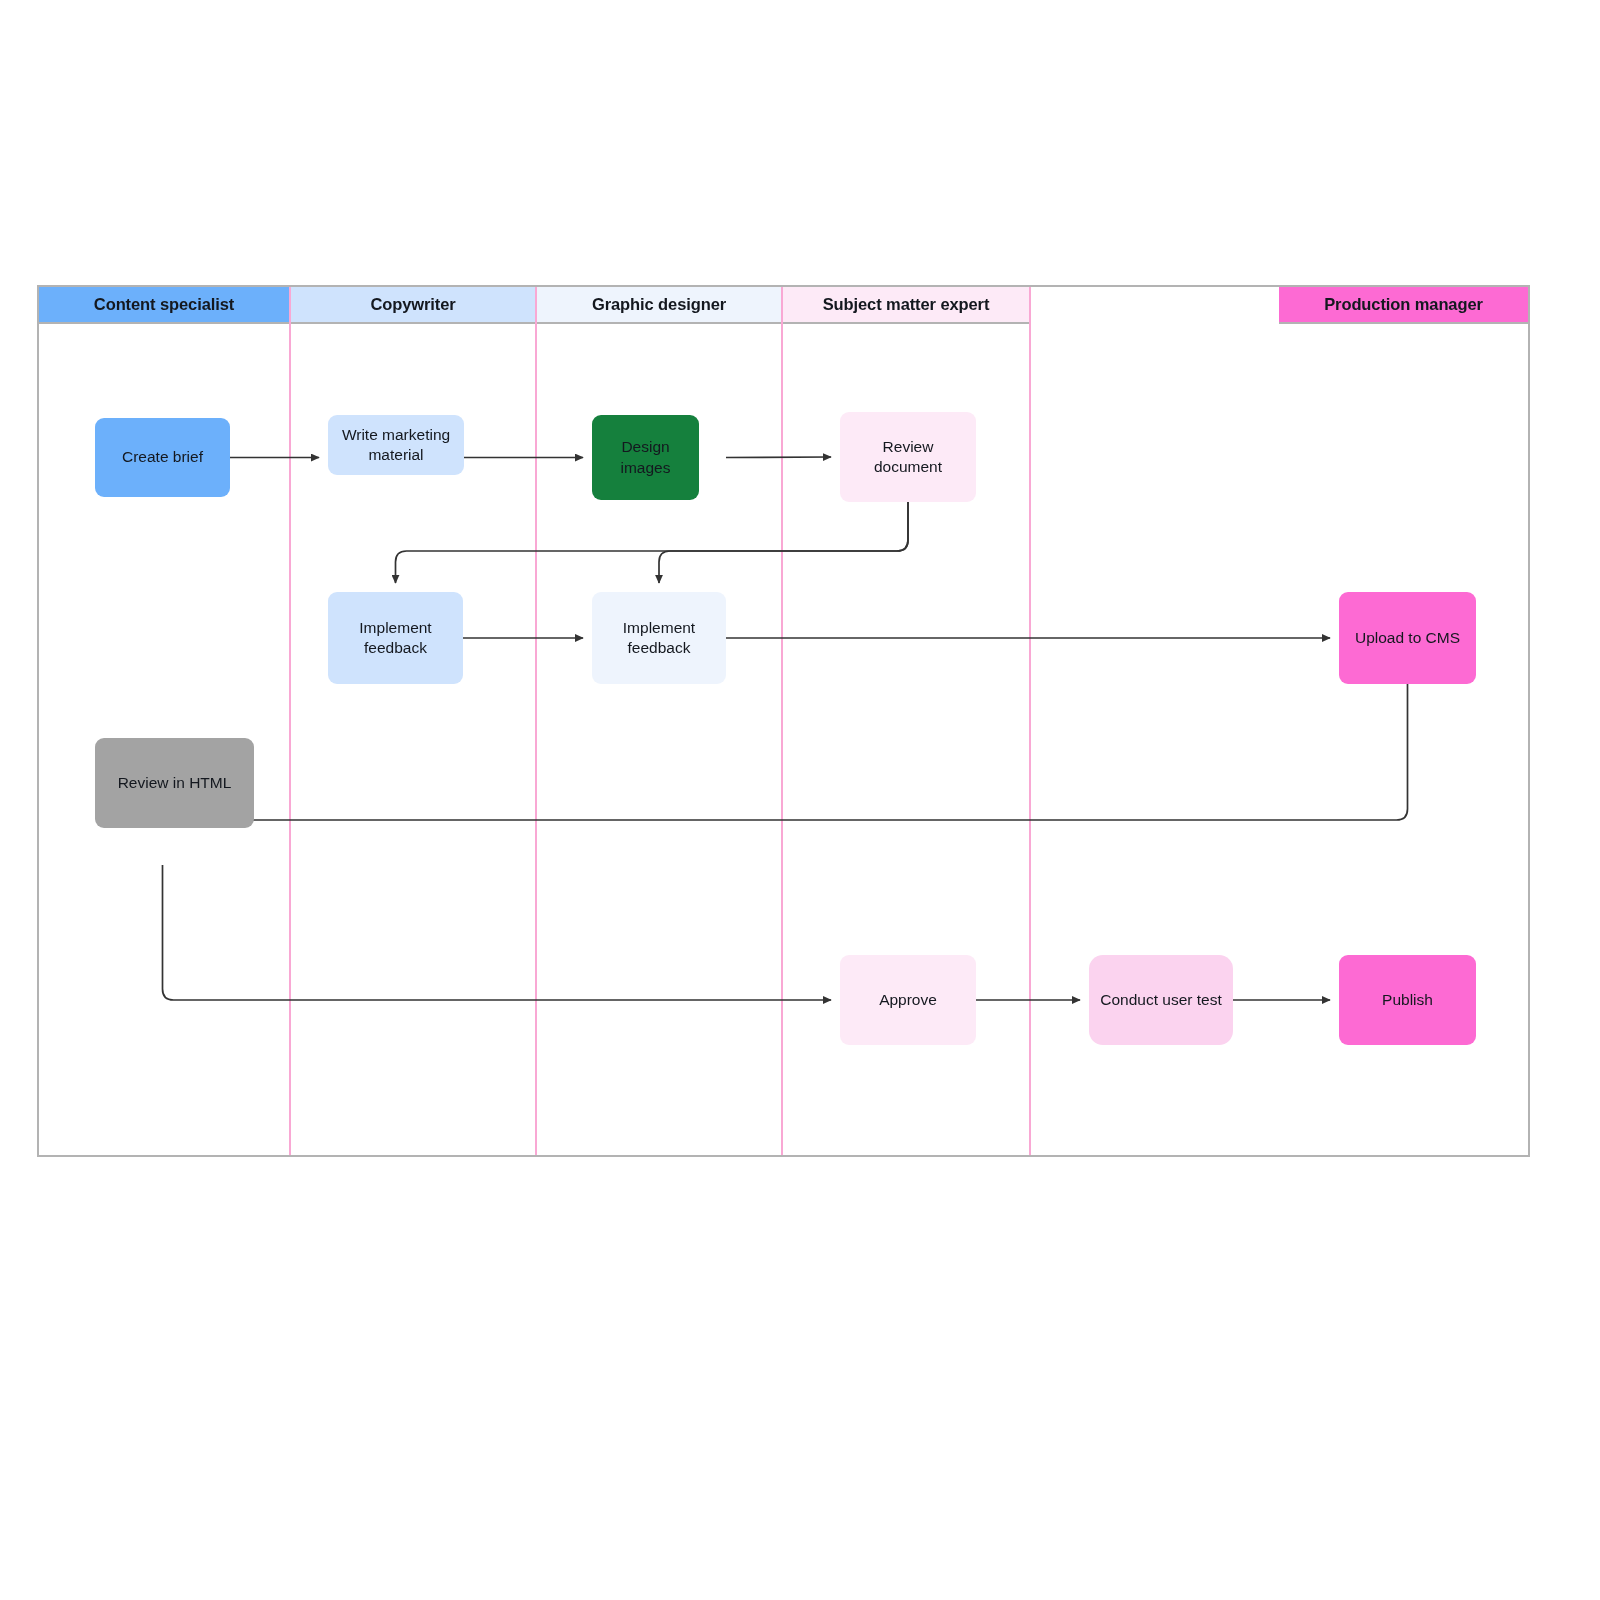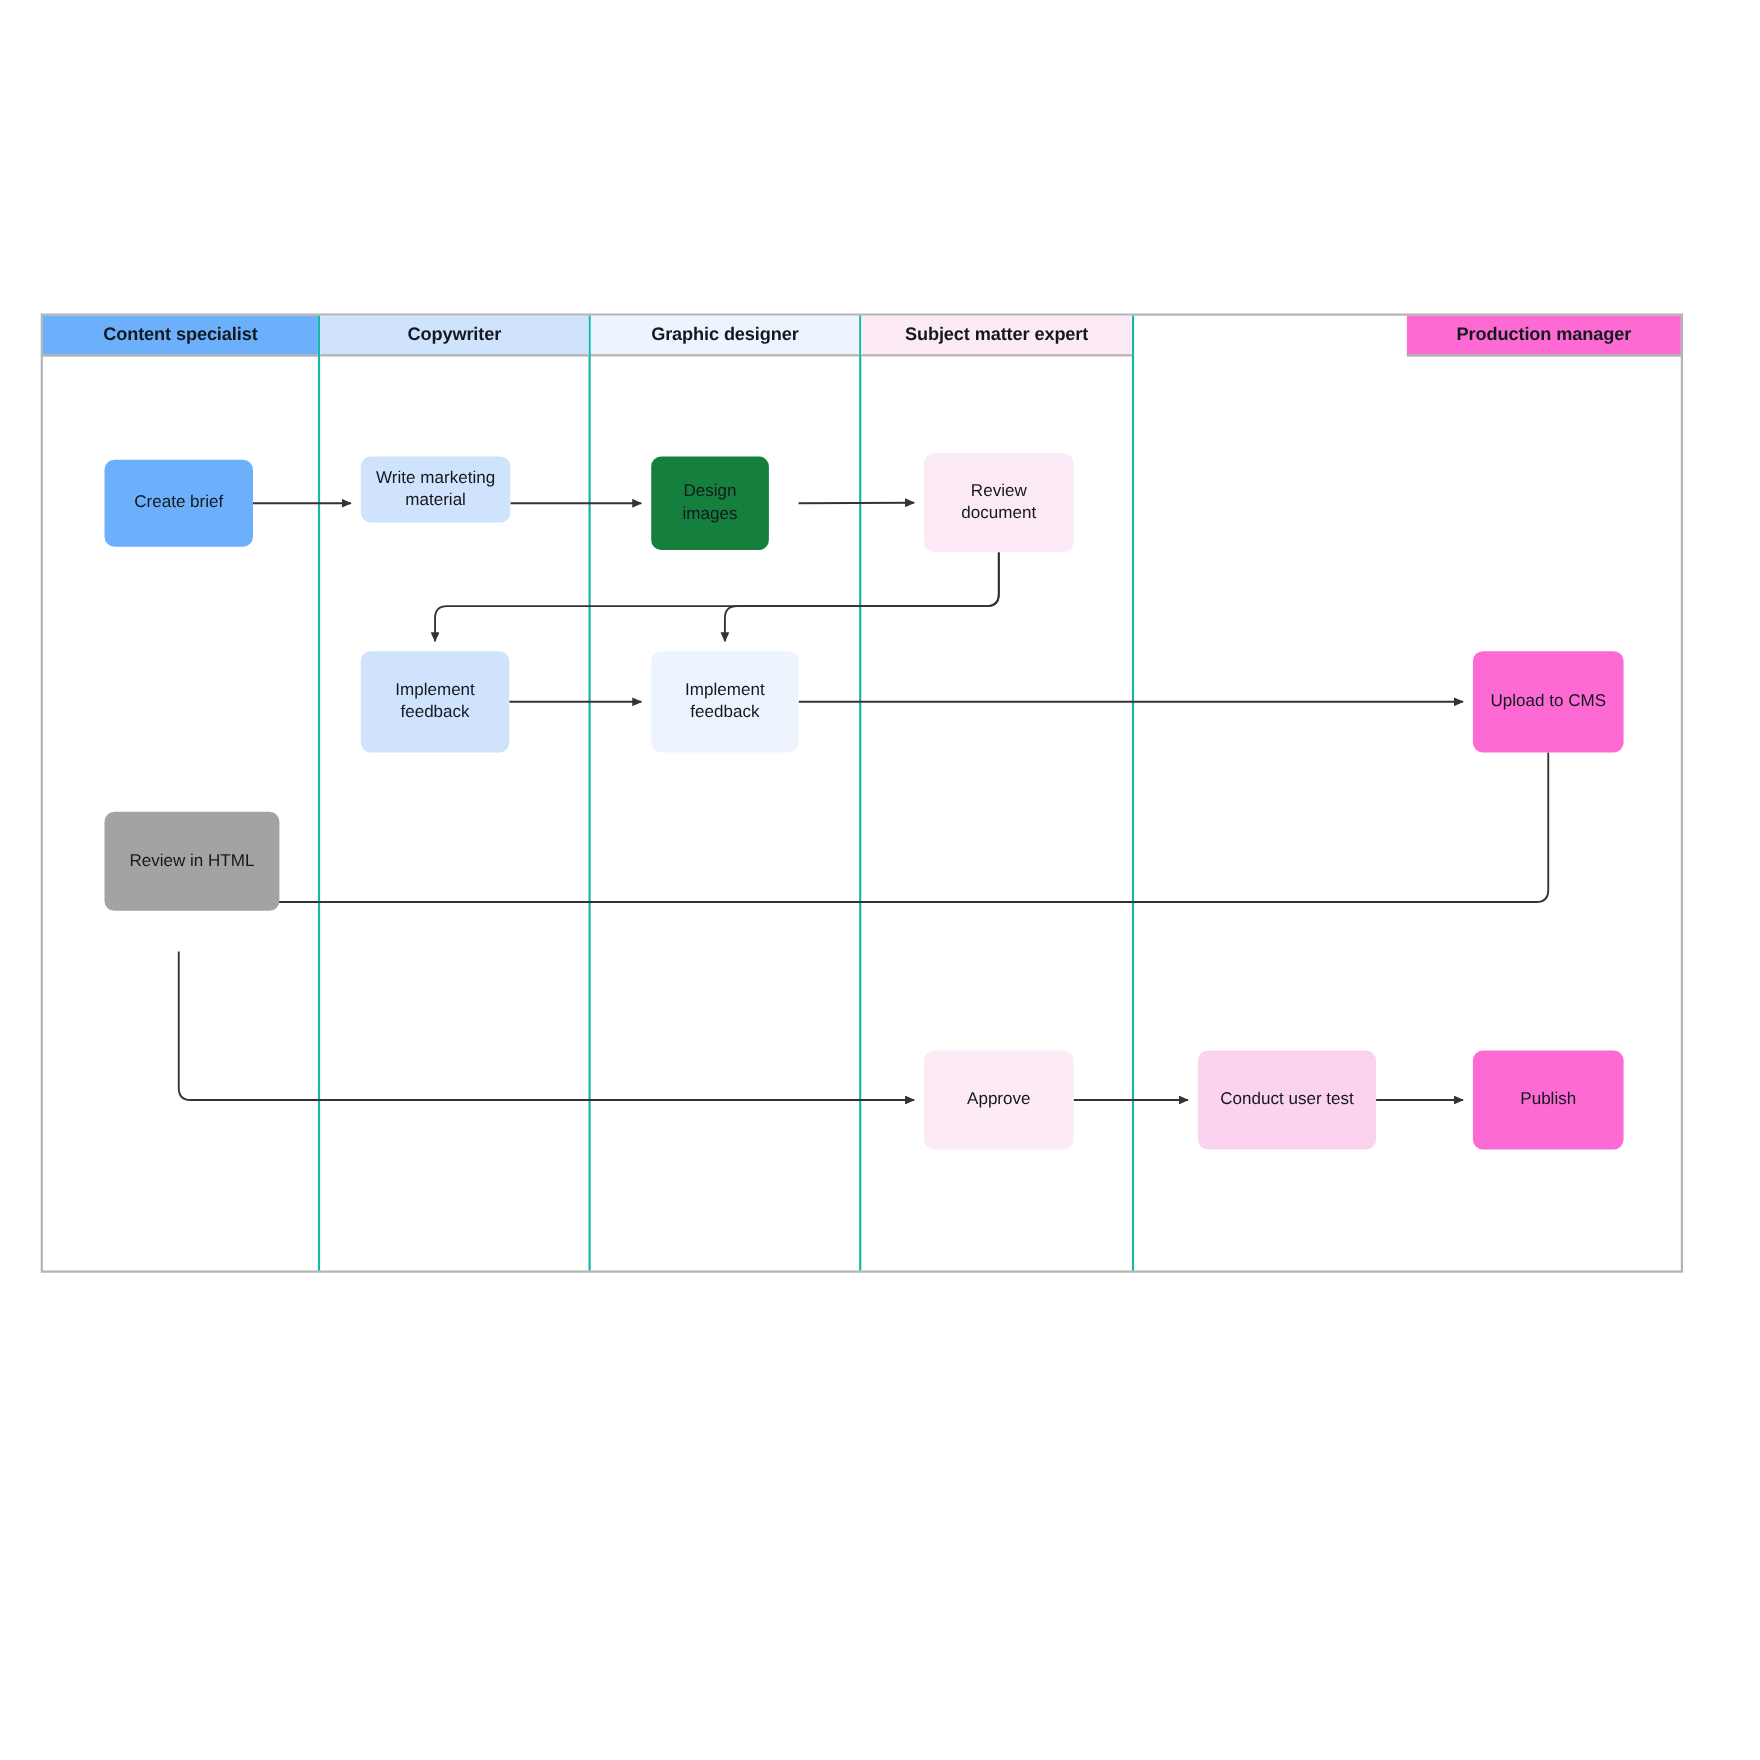--- a/index.html
+++ b/index.html
@@ -24,21 +24,21 @@
     height: 872px;
     box-sizing: border-box;
     border: 2px solid #b3b3b3;
     background: #ffffff;
   }
   .lane-col {
     position: absolute;
     top: 0;
     bottom: 0;
     box-sizing: border-box;
-    border-right: 2px solid #14b8a6;
+    border-right: 2px solid #f9a8d4;
   }
   .lane-col.last { border-right: none; }
   .lane-head {
     position: absolute;
     top: 0;
     left: 0;
     right: 0;
     height: 37px;
     box-sizing: border-box;
     border-bottom: 2px solid #b3b3b3;
@@ -139,21 +139,21 @@
       </div>
       <div class="node" style="left: 1339px; top: 592px; width: 137px; height: 92px; background: rgb(253, 106, 211);">
         <span>Upload to CMS</span>
       </div>
       <div class="node" style="left: 95px; top: 738px; width: 159px; height: 90px; background: #a3a3a3;">
         <span>Review in HTML</span>
       </div>
       <div class="node" style="left: 840px; top: 955px; width: 136px; height: 90px; background: rgb(253, 234, 247);">
         <span>Approve</span>
       </div>
-      <div class="node" style="left: 1089px; top: 955px; width: 162px; height: 90px; background: rgb(251, 211, 239);">
+      <div class="node" style="left: 1089px; top: 955px; width: 144px; height: 90px; background: rgb(251, 211, 239); border-radius: 14px;">
         <span>Conduct user test</span>
       </div>
       <div class="node" style="left: 1339px; top: 955px; width: 137px; height: 90px; background: rgb(253, 106, 211); align-items: center;">
         <span>Publish</span>
       </div>
     </div>
 
 </div>
 
 </body></html>

